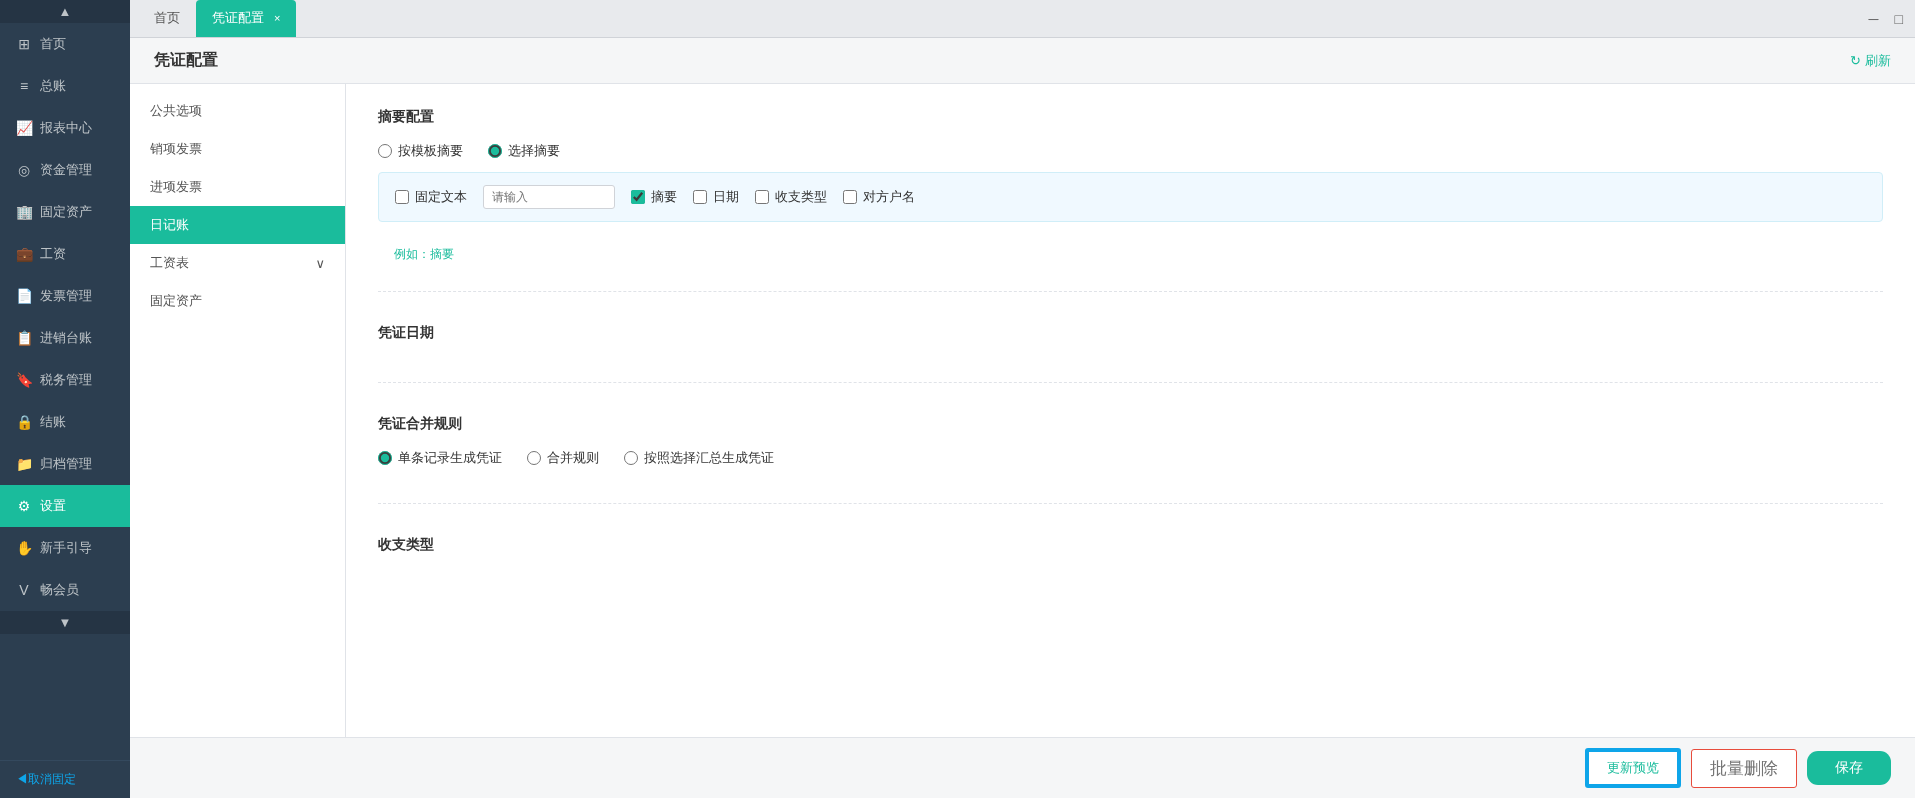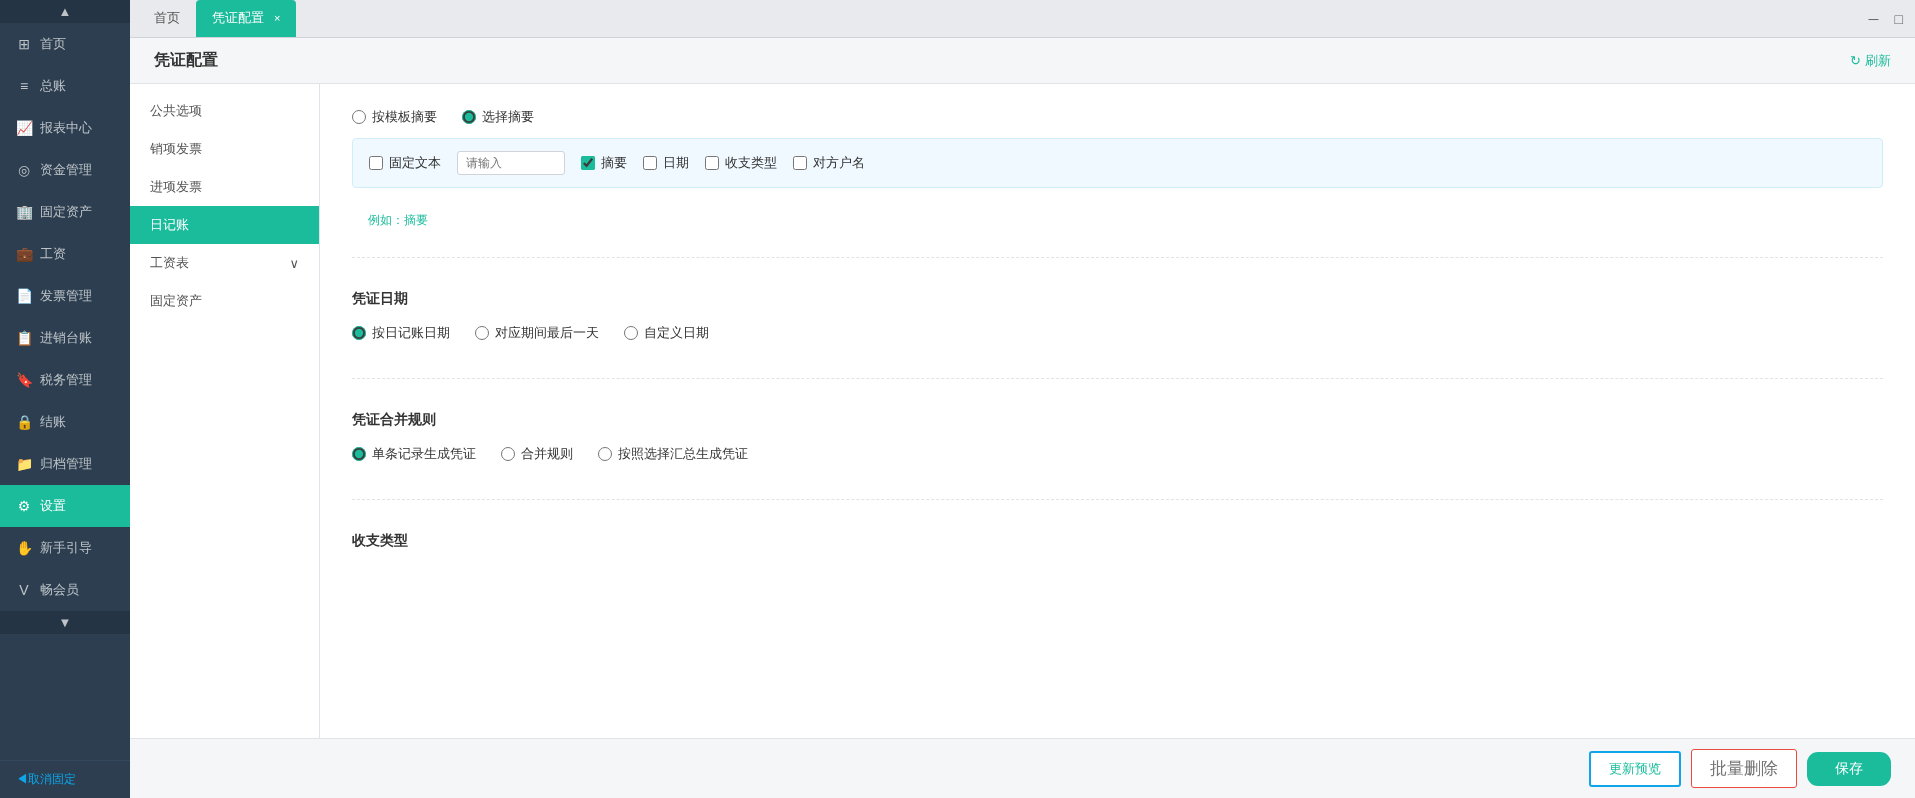--- a/index.html
+++ b/index.html
@@ -136,21 +136,21 @@
 
     
     .two-panel {
       display: flex;
       flex: 1;
       overflow: hidden;
     }
 
     
     .left-nav {
-      width: 190px;
+      width: 216px;
       background: #fff;
       border-right: 1px solid #e0e3e8;
       padding: 8px 0;
       flex-shrink: 0;
       overflow-y: auto;
     }
     .left-nav-item {
       padding: 10px 20px;
       cursor: pointer;
       color: #555;
@@ -232,21 +232,21 @@
       accent-color: #1abc9c;
       width: 14px;
       height: 14px;
     }
     .text-input {
       border: 1px solid #d0d3d8;
       border-radius: 3px;
       padding: 4px 8px;
       font-size: 12px;
       color: #999;
-      width: 108px;
+      width: 132px;
       outline: none;
     }
     .example-text {
       font-size: 12px;
       color: #1abc9c;
       margin-top: 20px;
       padding: 4px 16px;
     }
 
     
@@ -255,21 +255,21 @@
       align-items: center;
       justify-content: flex-end;
       padding: 10px 24px;
       background: #f5f6f7;
       border-top: 1px solid #e0e3e8;
       gap: 10px;
       flex-shrink: 0;
     }
     .btn-outline {
       padding: 7px 18px;
-      border: 2px solid #0ea5e9;
+      border: 4px solid #0ea5e9;
       color: #1abc9c;
       background: #fff;
       border-radius: 3px;
       cursor: pointer;
       font-size: 13px;
     }
     .btn-danger-outline {
       padding: 7px 18px;
       border: 1px solid #e74c3c;
       color: #737373;
@@ -407,20 +407,21 @@
           <span>∨</span>
         </div>
         <div class="left-nav-item">
           <span>固定资产</span>
         </div>
       </div>
 
       <div class="right-content">
 
         <div class="section">
+          <div class="section-title">摘要配置</div>
           <div class="radio-group">
             <label class="radio-option">
               <input type="radio" name="summary-mode" style="">
               <span>按模板摘要</span>
             </label>
             <label class="radio-option">
               <input type="radio" name="summary-mode" checked="" style="">
               <span>选择摘要</span>
             </label>
           </div>
@@ -447,34 +448,20 @@
               <span>对方户名</span>
             </label>
           </div>
           <div class="example-text">
             <span>例如：</span><span>摘要</span>
           </div>
         </div>
 
         <div class="section">
           <div class="section-title">凭证日期</div>
-          <div class="radio-group">
-            <label class="radio-option">
-              <input type="radio" name="voucher-date" checked="" style="">
-              <span>按日记账日期</span>
-            </label>
-            <label class="radio-option">
-              <input type="radio" name="voucher-date" style="">
-              <span>对应期间最后一天</span>
-            </label>
-            <label class="radio-option">
-              <input type="radio" name="voucher-date" style="">
-              <span>自定义日期</span>
-            </label>
-          </div>
         </div>
 
         <div class="section">
           <div class="section-title">凭证合并规则</div>
           <div class="radio-group">
             <label class="radio-option">
               <input type="radio" name="merge-rules" checked="" style="">
               <span>单条记录生成凭证</span>
             </label>
             <label class="radio-option">

